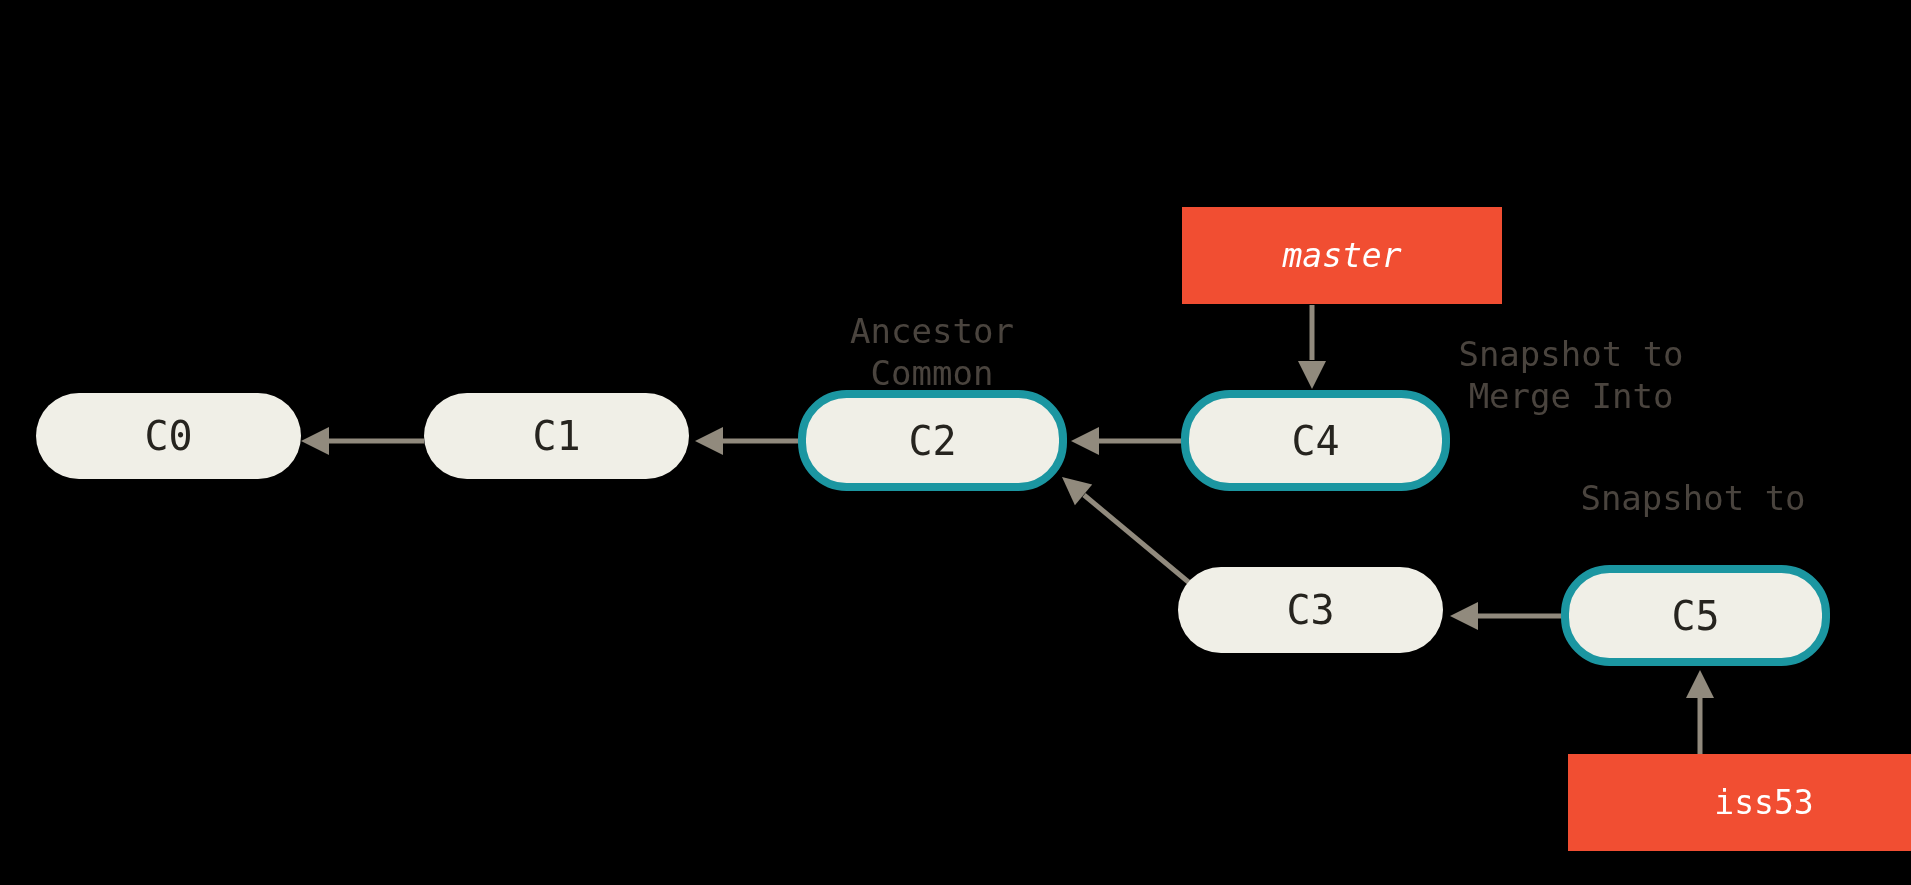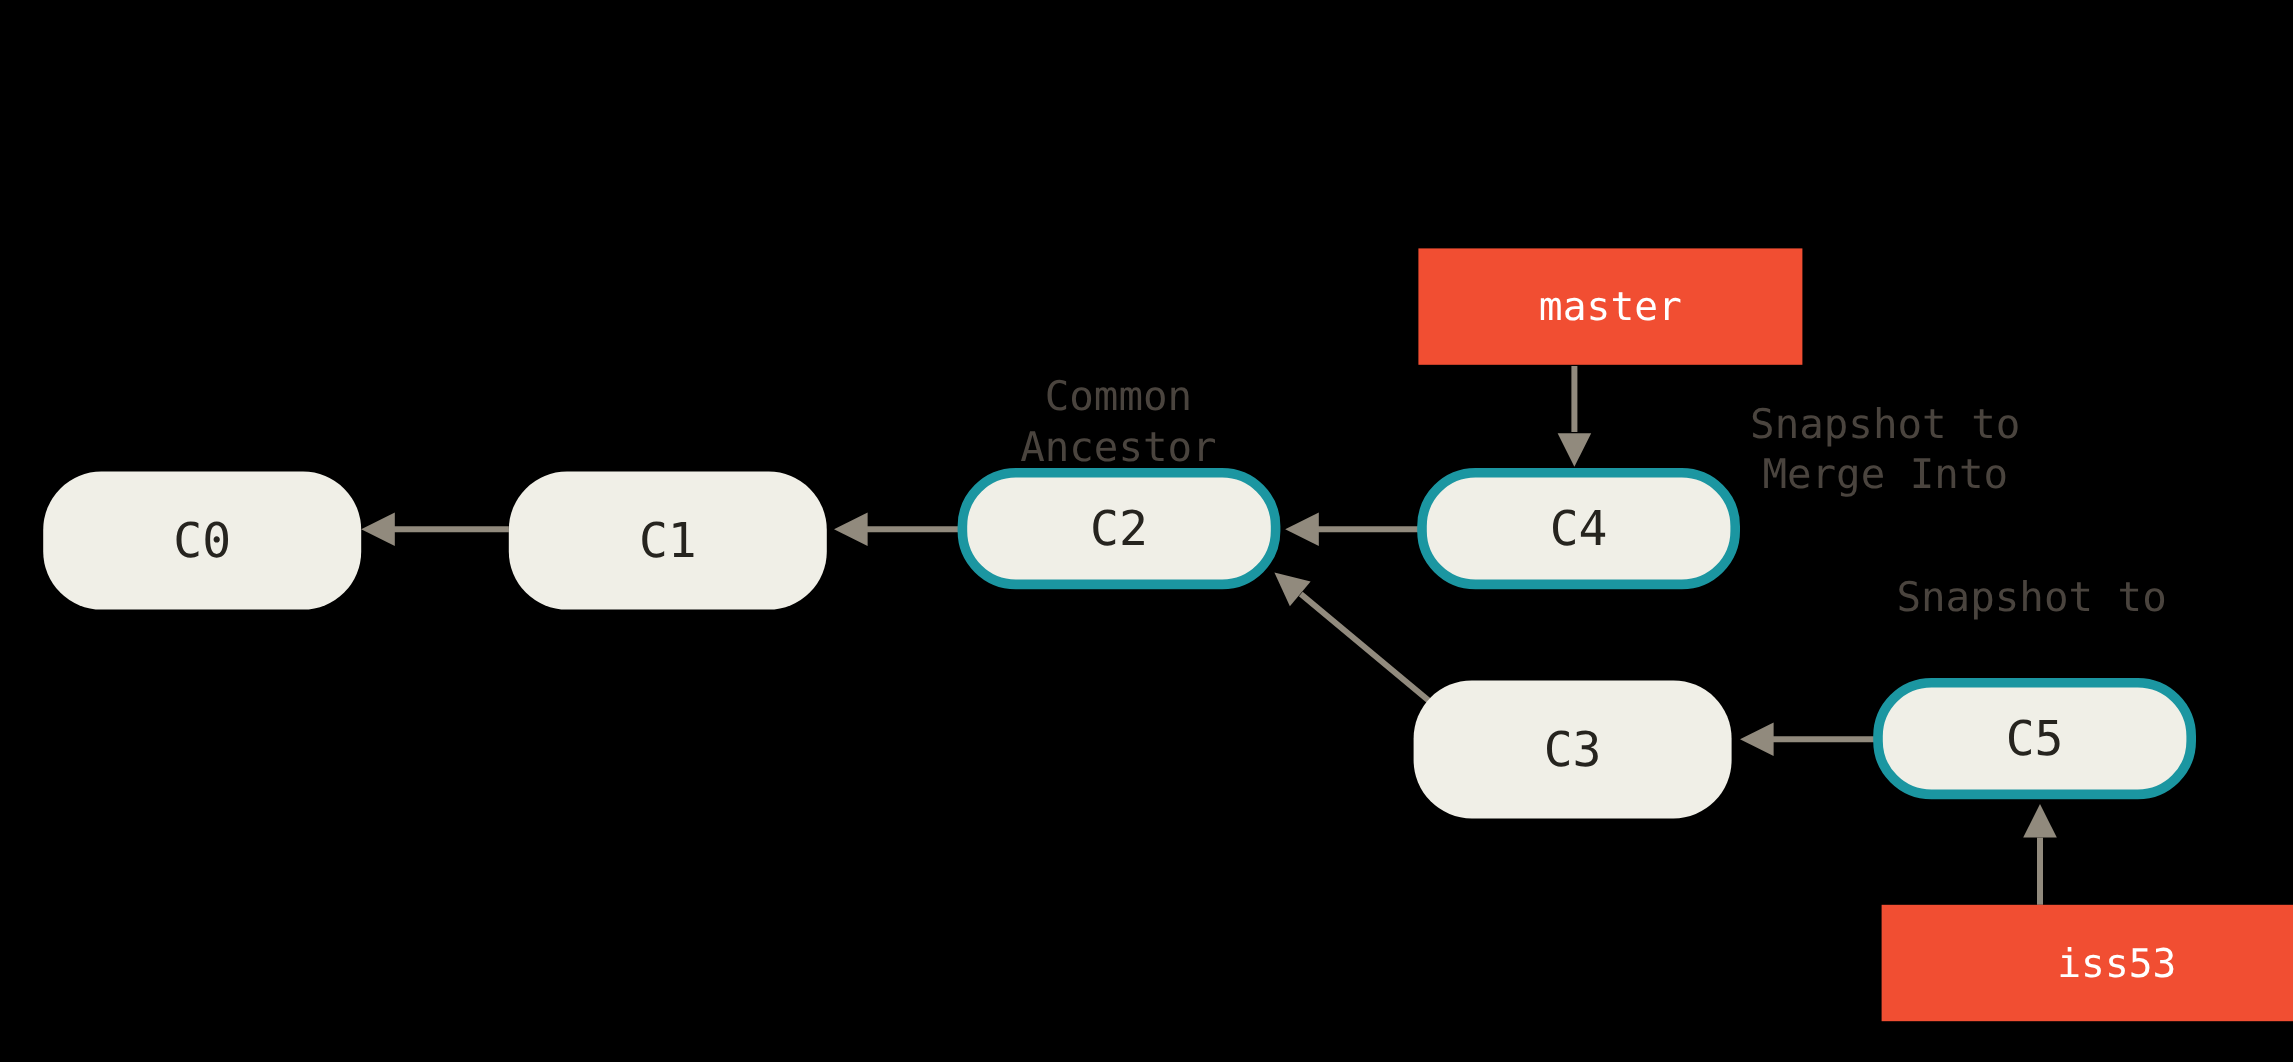--- a/index.html
+++ b/index.html
@@ -19,21 +19,21 @@
     overflow:hidden;
     background:var(--background);
     font-family:"DejaVu Sans Mono", monospace;
   }
   .arrows{position:absolute;left:0;top:0;width:1911px;height:885px;}
   .arrows line{stroke:var(--arrow);stroke-width:5;}
   .arrows polygon{fill:var(--arrow);}
 
   .commit{
     position:absolute;
-    width:265px;height:115px;
+    width:265px;height:86px;
     box-sizing:border-box;
     background:var(--commit-fill);
     border-radius:48.5px;
     display:flex;align-items:center;justify-content:center;
     font-size:40px;
     color:var(--commit-text);
   }
   .commit.hl{
     border:8px solid var(--highlight-border);
     width:269px;height:101px;
@@ -47,21 +47,21 @@
   #node-c5{left:1563px;top:567px;}
 
   .branch{
     position:absolute;
     width:320px;height:97px;
     background:var(--branch-fill);
     color:var(--branch-text);
     display:flex;align-items:center;justify-content:center;
     font-size:33px;
   }
-  #branch-master{left:1182px;top:207px;}
+  #branch-master{left:1182px;top:207px;font-style:italic;}
   #branch-iss53{left:1568px;top:754px;padding-left:36px;}
 
   .note{
     position:absolute;
     transform:translateX(-50%);
     text-align:center;
     font-size:34px;line-height:42px;
     color:var(--annotation-text);
     white-space:nowrap;
   }
@@ -125,22 +125,22 @@
   </div>
 
   <div class="branch" id="branch-master">
     <span>master</span>
   </div>
   <div class="branch" id="branch-iss53">
     <span>iss53</span>
   </div>
 
   <div class="note" id="note-common-ancestor">
+    <div>Ancestor</div>
     <div>Common</div>
-    <div>Ancestor</div>
   </div>
   <div class="note" id="note-snapshot-merge-into">
     <div>Snapshot to</div>
     <div>Merge Into</div>
   </div>
   <div class="note" id="note-snapshot-merge-in">
     <div>Snapshot to</div>
   </div>
 
 </div>

